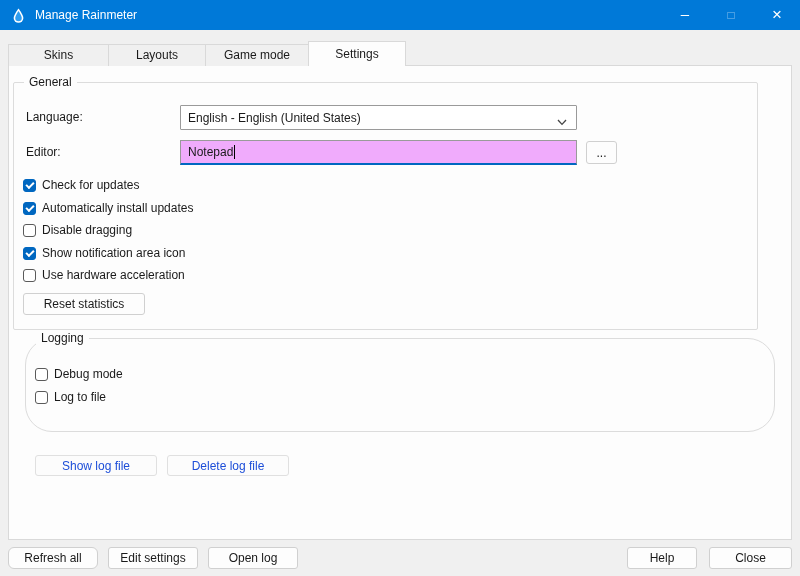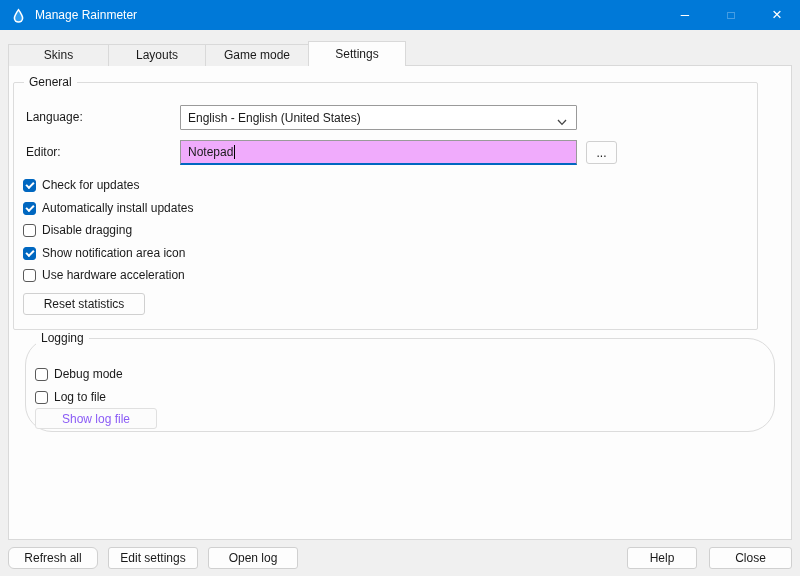--- a/index.html
+++ b/index.html
@@ -69,21 +69,21 @@
     display:flex; align-items:center; padding:0 7px;
   }
   .caret { display:inline-block; width:1px; height:14px; background:#000; margin-left:1px; }
 
   
   .btn {
     background:#fdfdfd; border:1px solid #d0d0d0; border-radius:3px;
     font-family:inherit; font-size:12px; color:#1a1a1a;
     display:flex; align-items:center; justify-content:center; cursor:default;
   }
-  .btn.disabled { color:#8b5cf6; border-color:#e0e0e0; background:#fcfcfc; }
+  .btn.disabled { color:#1d4ed8; border-color:#e0e0e0; background:#fcfcfc;margin-top:47px; }
   .browse-btn { position:absolute; left:572px; top:58px; width:31px; height:23px; }
   .reset-btn  { position:absolute; left:9px;  top:210px; width:122px; height:22px; }
   .showlog-btn{ position:absolute; left:9px;  top:69px; width:122px; height:21px; }
   .dellog-btn { position:absolute; left:141px; top:69px; width:122px; height:21px; }
 
   
   .check-row { position:absolute; left:9px; height:16px; display:flex; align-items:center; }
   .cr0 { top:94px; } .cr1 { top:117px; } .cr2 { top:139px; } .cr3 { top:162px; } .cr4 { top:184px; }
   .lr0 { top:27px; } .lr1 { top:50px; }
   .checkbox {
@@ -183,20 +183,21 @@
       <div class="check-row lr0">
         <span class="checkbox" data-checked="false"></span>
         <span>Debug mode</span>
       </div>
       <div class="check-row lr1">
         <span class="checkbox" data-checked="false"></span>
         <span>Log to file</span>
       </div>
 
       <button class="btn disabled showlog-btn">Show log file</button>
+      <button class="btn disabled dellog-btn">Delete log file</button>
     </div>
   </div>
 
   <button class="btn footer-btn b-refresh">Refresh all</button>
   <button class="btn footer-btn b-edit">Edit settings</button>
   <button class="btn footer-btn b-openlog">Open log</button>
   <button class="btn footer-btn b-help">Help</button>
   <button class="btn footer-btn b-close">Close</button>
 
 </div>

